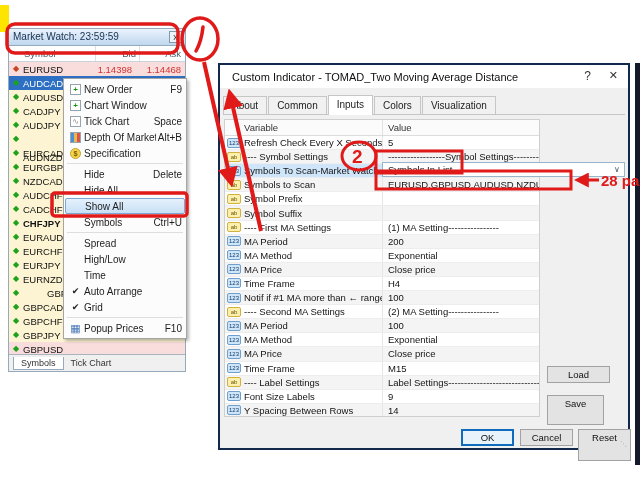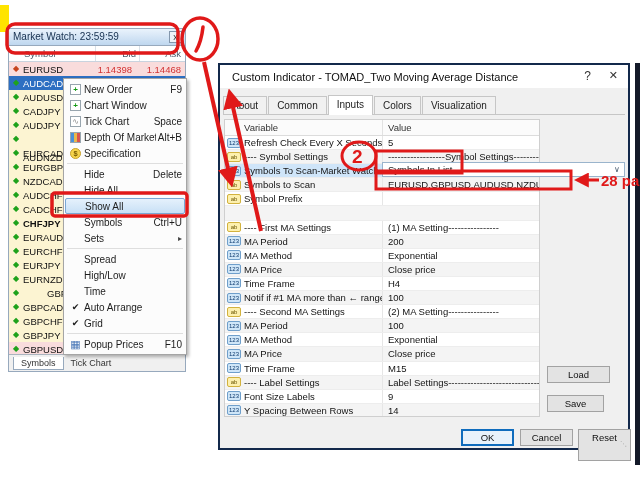--- a/index.html
+++ b/index.html
@@ -84,21 +84,21 @@
   .pic{width:14px;height:10px;flex:none;font-size:6px;line-height:9px;text-align:center;border-radius:2px;box-sizing:border-box;}
   .pic.ab{background:#fdf0ae;border:1px solid #d2b23e;color:#6b5500;}
   .pic.num{background:#cfe6f8;border:1px solid #6f9fcb;color:#0d3a6e;}
   .combo{position:absolute;left:162px;top:97px;width:243px;height:15px;background:#fff;border:1px solid #9ab4cc;
          box-sizing:border-box;display:flex;align-items:center;font-size:9.5px;color:#141414;z-index:4;}
   .combo-txt{flex:1;padding-left:5px;white-space:nowrap;overflow:hidden;}
   .combo-arrow{width:14px;text-align:center;color:#44586c;font-size:8px;}
   .btn{position:absolute;background:#e3e3e3;border:1px solid #a2a2a2;font-size:9.5px;color:#111;
        text-align:center;box-sizing:border-box;}
   .btn-load{left:327px;top:301px;width:63px;height:17px;line-height:15px;}
-  .btn-save{left:327px;top:330px;width:57px;height:17px;line-height:15px;}
+  .btn-save{left:327px;top:330px;width:57px;height:30px;line-height:15px;}
   .btn-ok{left:241px;top:364px;width:53px;height:17px;line-height:14px;border:2px solid #0f6cbd;background:#e8f2fb;}
   .btn-cancel{left:300px;top:364px;width:53px;height:17px;line-height:15px;}
   .btn-reset{left:358px;top:364px;width:53px;height:32px;line-height:15px;}
   .grip{position:absolute;right:1px;bottom:0;font-size:7px;color:#9a9a9a;}
 
   
   .edge{left:635px;top:63px;width:5px;height:402px;background:#141a29;}
 
   
   .anno{left:0;top:0;width:640px;height:480px;z-index:50;pointer-events:none;}
@@ -300,25 +300,20 @@
       </div>
       <div class="menu-item hl">
         <div class="mi-icon"></div>
         <div class="mi-label">Show All</div>
       </div>
       <div class="menu-item">
         <div class="mi-icon"></div>
         <div class="mi-label">Symbols</div>
         <div class="mi-short">Ctrl+U</div>
       </div>
-      <div class="menu-item">
-        <div class="mi-icon"></div>
-        <div class="mi-label">Sets</div>
-        <div class="mi-short mi-sub">▸</div>
-      </div>
       <div class="menu-sep"></div>
       <div class="menu-item">
         <div class="mi-icon"></div>
         <div class="mi-label">Spread</div>
       </div>
       <div class="menu-item">
         <div class="mi-icon"></div>
         <div class="mi-label">High/Low</div>
       </div>
       <div class="menu-item">
@@ -391,20 +386,24 @@
             <div class="tc2">EURUSD,GBPUSD,AUDUSD,NZDUSD,US...</div>
           </div>
           <div class="trow">
             <div class="tc1">
               <div class="pic ab">ab</div>
               <div>Symbol Prefix</div>
             </div>
             <div class="tc2"></div>
           </div>
           <div class="trow alt">
+            <div class="tc1">
+              <div class="pic ab">ab</div>
+              <div>Symbol Suffix</div>
+            </div>
             <div class="tc2"></div>
           </div>
           <div class="trow">
             <div class="tc1">
               <div class="pic ab">ab</div>
               <div>---- First MA  Settings</div>
             </div>
             <div class="tc2">(1) MA Setting----------------</div>
           </div>
           <div class="trow alt">

